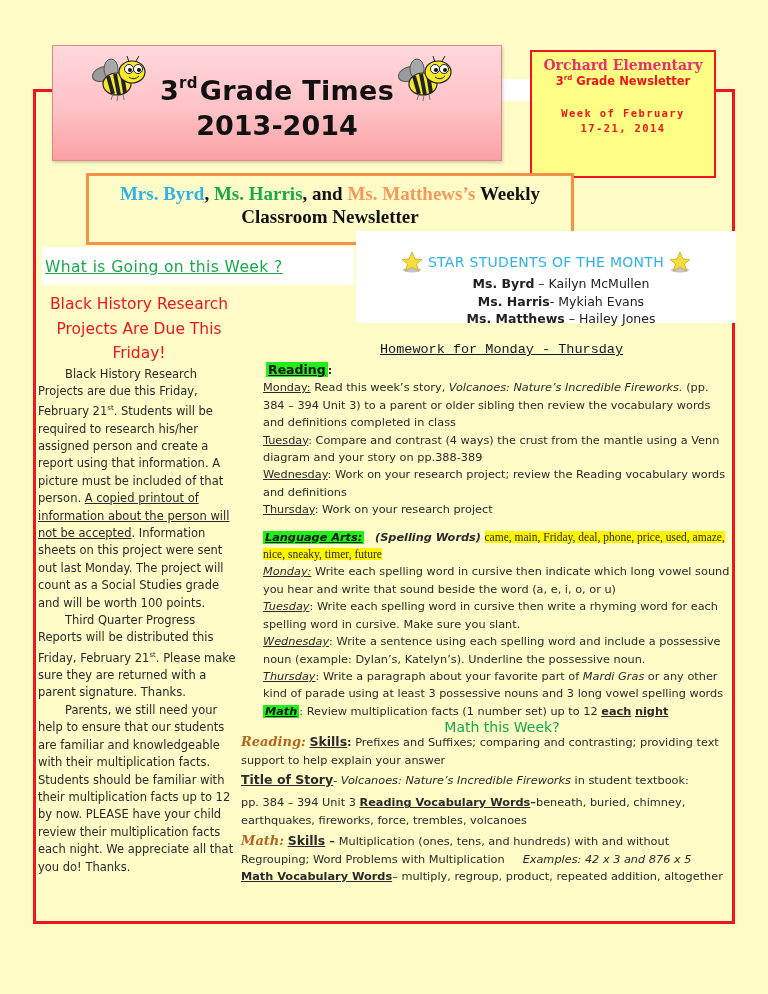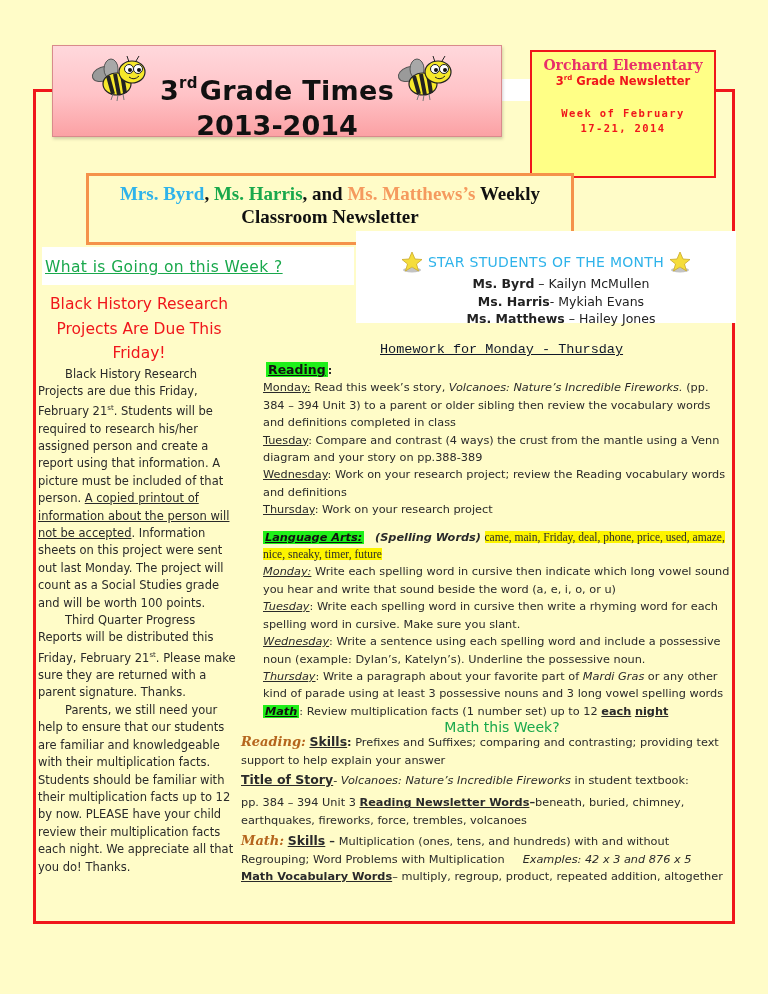--- a/index.html
+++ b/index.html
@@ -12,21 +12,21 @@
   }
   .abs { position: absolute; }
 
   
   .frame {
     left: 33px; top: 89px; width: 702px; height: 835px;
     border: 3px solid #f0161b;
   }
   
   .title-banner {
-    left: 52px; top: 45px; width: 450px; height: 92px;
+    left: 52px; top: 45px; width: 450px; height: 116px;
     background: linear-gradient(to bottom, #ffd8dc 0%, #ffc2c6 55%, #fba1a4 100%);
     border: 1.5px solid #d98a8c;
     box-shadow: 1px 2px 3px rgba(0,0,0,0.18);
     text-align: center;
   }
   .title-main {
     position: absolute; left: 0; right: 0; top: 28px;
     font-family: "DejaVu Sans", sans-serif; font-size: 27px; font-weight: 700;
     color: #111; letter-spacing: 0.3px;
   }
@@ -253,20 +253,20 @@
     <i class="tag-green">Math</i><span>: Review multiplication facts (1 number set) up to 12 </span><span class="b-u">each</span> <span class="b-u">night</span>
   </div>
 
   <div class="learn-head">
     <div style="margin-top:-2px">Math this Week?</div>
   </div>
 
   <div style="margin-left:-22px; margin-top:-4px">
     <div><span class="subj">Reading:</span> <span class="b-u" style="font-size:12.5px">Skills</span><b>:</b><span> Prefixes and Suffixes; comparing and contrasting; providing text support to help explain your answer</span></div>
     <div style="margin-top:2px"><span class="b-u" style="font-size:12.5px">Title of Story</span><span>- </span><i>Volcanoes: Nature’s Incredible Fireworks</i><span> in student textbook:</span></div>
-    <div style="margin-top:5px"><span>pp. 384 – 394   Unit 3   </span><span class="b-u">Reading Newsletter Words</span><b>–</b><span>beneath, buried, chimney, earthquakes, fireworks, force, trembles, volcanoes</span></div>
+    <div style="margin-top:5px"><span>pp. 384 – 394   Unit 3   </span><span class="b-u">Reading Vocabulary Words</span><b>–</b><span>beneath, buried, chimney, earthquakes, fireworks, force, trembles, volcanoes</span></div>
   </div>
 
   <div style="margin-left:-22px; margin-top:3px">
     <div><span class="subj">Math:</span> <span class="b-u" style="font-size:12.5px">Skills</span><b> –  </b><span>Multiplication (ones, tens, and hundreds) with and without Regrouping; Word Problems with Multiplication</span>&nbsp;&nbsp;&nbsp;&nbsp; <i>Examples: 42 x 3  and  876 x 5</i></div>
     <div><span class="b-u">Math Vocabulary Words</span><span>– multiply, regroup, product, repeated addition, altogether</span></div>
   </div>
 </div>
 
 </body></html>

